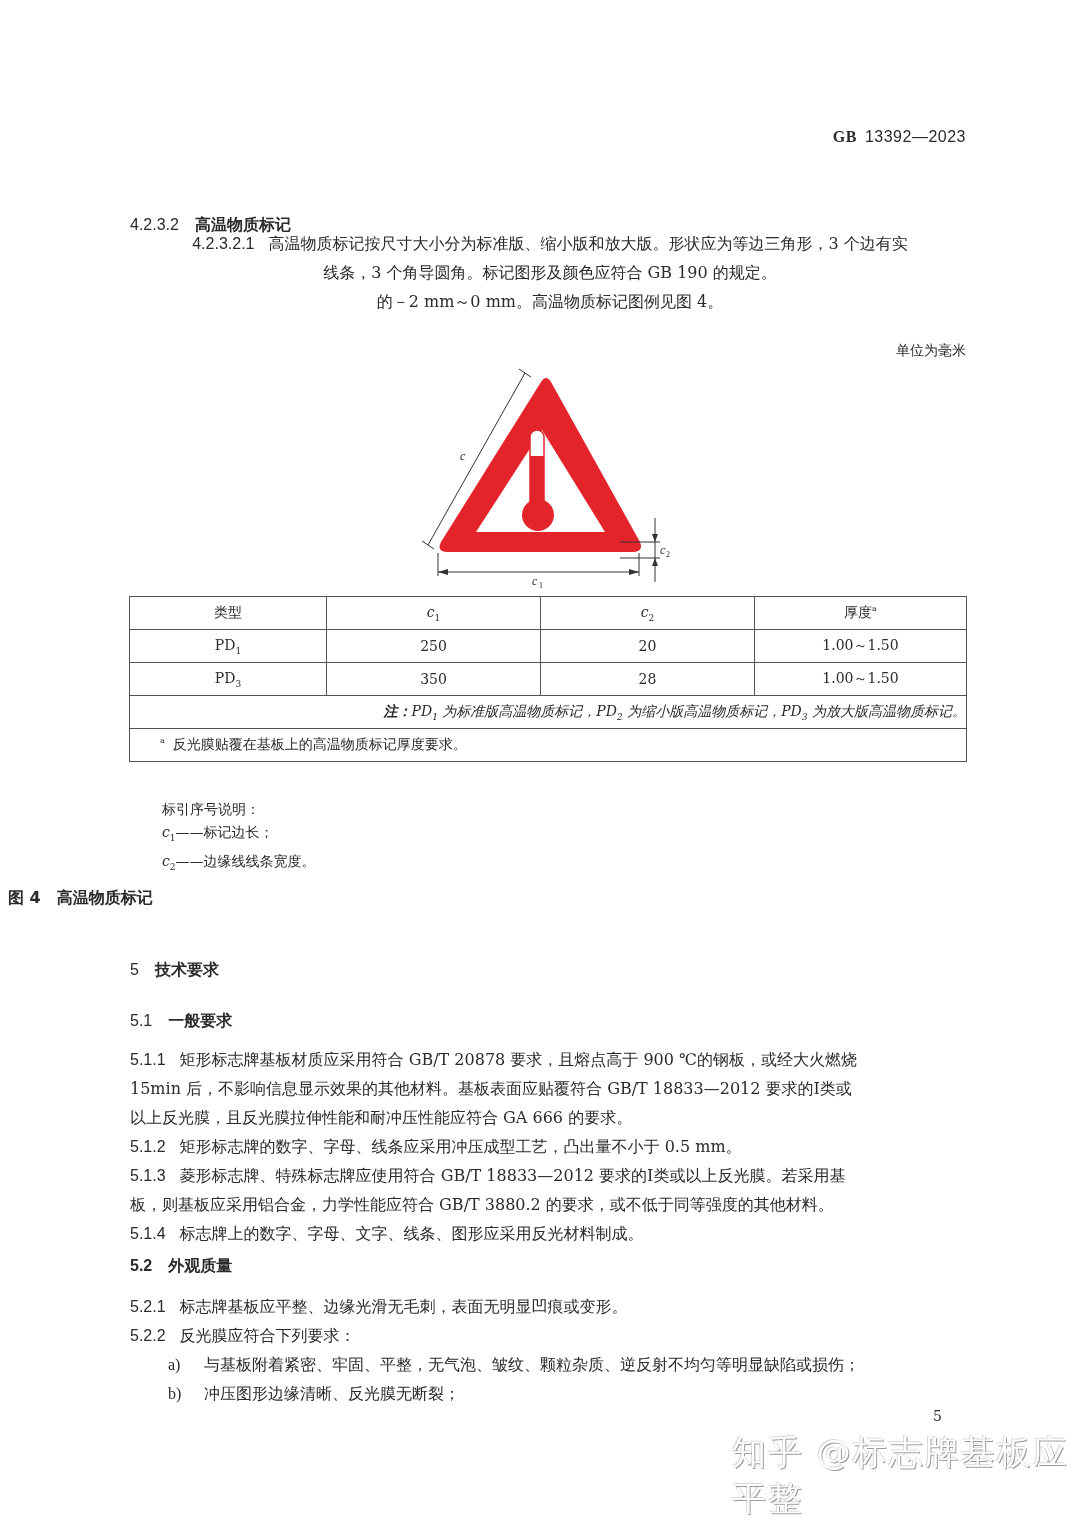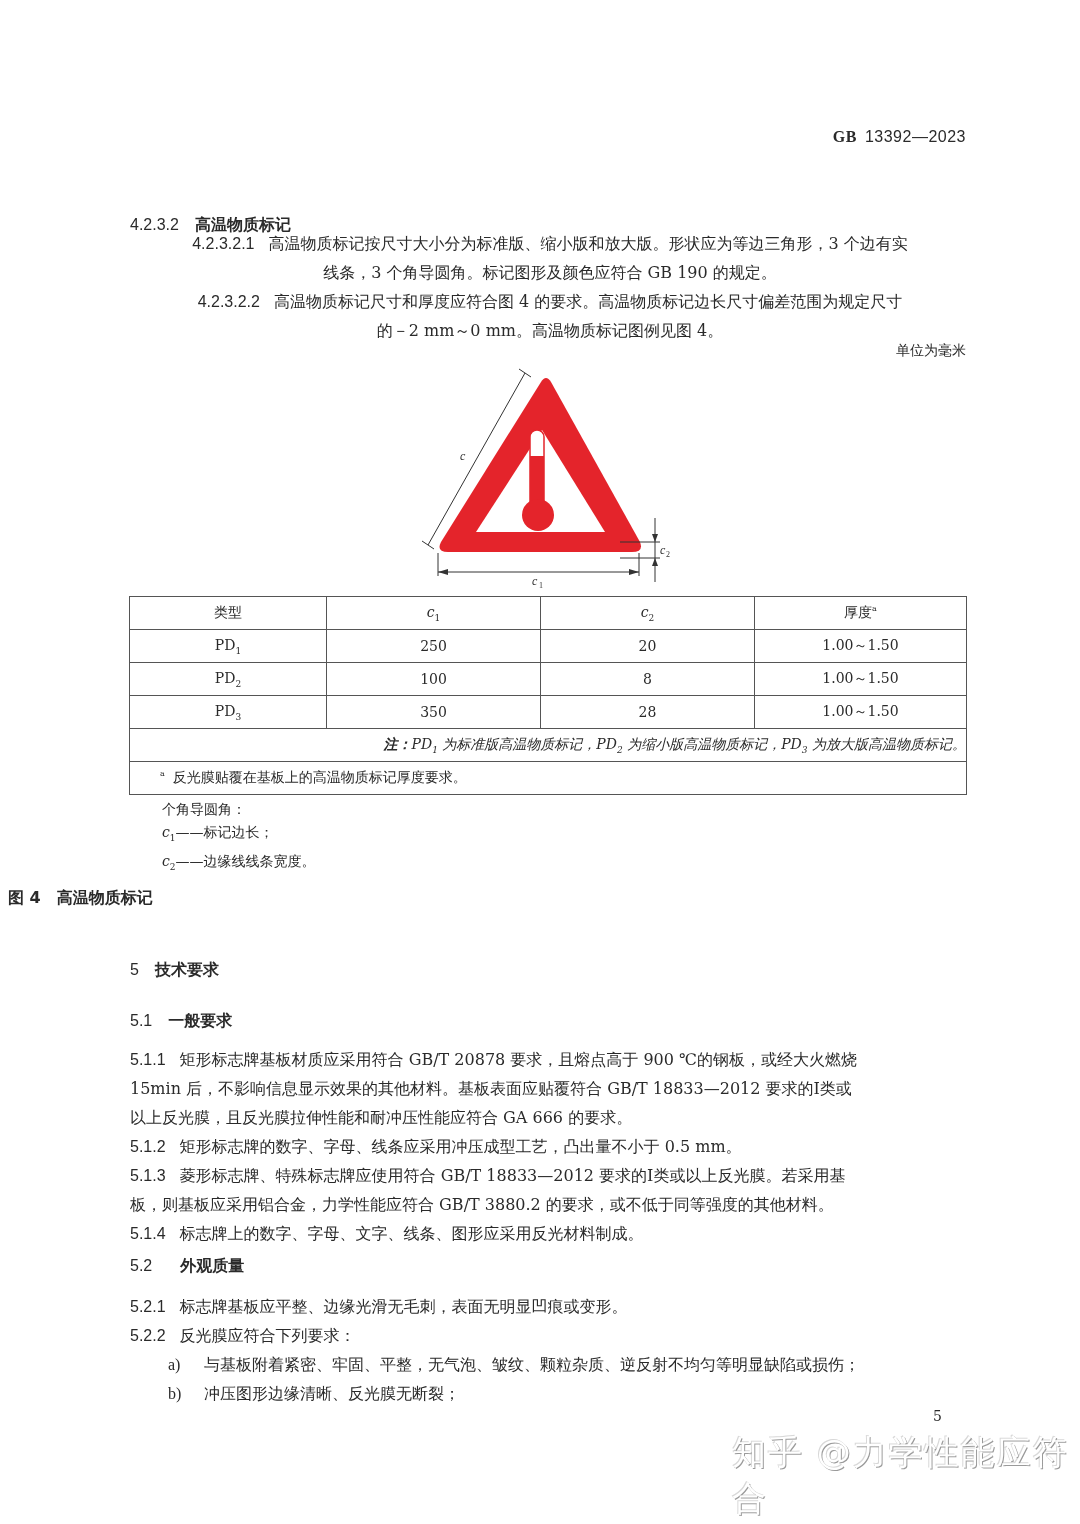--- a/index.html
+++ b/index.html
@@ -35,21 +35,20 @@
   <b>GB</b><span>13392—2023</span>
 </div>
 
 <div class="abs h" style="left:130px; top:193px;">
   <span class="num" style="font-weight:normal;margin-right:16px;margin-top:23px;">4.2.3.2</span><span>高温物质标记</span>
 </div>
 
 <div class="abs p" style="top:229px;text-align:center;">
   <div><span class="num">4.2.3.2.1</span><span>高温物质标记按尺寸大小分为标准版、缩小版和放大版。形状应为等边三角形，3 个边有实</span></div>
   <div>线条，3 个角导圆角。标记图形及颜色应符合 GB 190 的规定。</div>
-  <div><span class="num">4.2.3.2.2</span><span>高温物质标记尺寸和厚度应符合图 4 的要求。高温物质标记边长尺寸偏差范围为规定尺寸</span></div>
   <div>的－2 mm～0 mm。高温物质标记图例见图 4。</div>
 </div>
 
 <div class="abs unit">单位为毫米</div>
 
 <svg class="abs" style="left:410px; top:360px;" width="280" height="230" viewBox="0 0 280 230">
 
   <path d="M131,22 Q136,14 141,22 L230,182 Q234,192 222,192 L38,192 Q26,192 31,182 Z" fill="#e4242b"></path>
   <path d="M132,70 L195,172 L66,172 Z" fill="#ffffff"></path>
 
@@ -87,46 +86,40 @@
     <td style="width:213px;"><i>c</i><sub>2</sub></td>
     <td><span>厚度</span><sup style="font-size:8px;">a</sup></td>
   </tr>
   <tr>
     <td><span>PD</span><sub>1</sub></td>
     <td>250</td>
     <td>20</td>
     <td>1.00～1.50</td>
   </tr>
   <tr>
-    <td><span>PD</span><sub>2</sub></td>
-    <td>100</td>
-    <td>8</td>
-    <td>1.00～1.50</td>
-  </tr>
-  <tr>
     <td><span>PD</span><sub>3</sub></td>
     <td>350</td>
     <td>28</td>
     <td>1.00～1.50</td>
   </tr>
   <tr>
     <td colspan="4" class="note">
       <b style="font-family:'DejaVu Sans',sans-serif;">注：</b><span>PD</span><sub>1</sub><span> 为标准版高温物质标记，</span><span>PD</span><sub>2</sub><span> 为缩小版高温物质标记，</span><span>PD</span><sub>3</sub><span> 为放大版高温物质标记。</span>
     </td>
   </tr>
   <tr>
     <td colspan="4" class="fn">
       <sup style="font-size:8px;margin-right:8px;">a</sup><span>反光膜贴覆在基板上的高温物质标记厚度要求。</span>
     </td>
   </tr>
 </tbody>
   </table>
 
 <div class="abs legend" style="top:798px;">
-  <div>个角导圆角：</div>
+  <div>标引序号说明：</div>
   <div><i>c</i><sub>1</sub><span>——标记边长；</span></div>
   <div><i>c</i><sub>2</sub><span>——边缘线线条宽度。</span></div>
 </div>
 
 <div class="abs cap h">
   <span>图 4</span><span>高温物质标记</span>
 </div>
 
 <div class="abs h" style="left:130px; top:960px;">
   <span class="num" style="font-weight:normal;margin-right:16px;">5</span><span>技术要求</span>
@@ -140,28 +133,28 @@
   <div><span class="num">5.1.1</span><span>矩形标志牌基板材质应采用符合 GB/T 20878 要求，且熔点高于 900 ℃的钢板，或经大火燃烧</span></div>
   <div>15min 后，不影响信息显示效果的其他材料。基板表面应贴覆符合 GB/T 18833—2012 要求的Ⅰ类或</div>
   <div>以上反光膜，且反光膜拉伸性能和耐冲压性能应符合 GA 666 的要求。</div>
   <div><span class="num">5.1.2</span><span>矩形标志牌的数字、字母、线条应采用冲压成型工艺，凸出量不小于 0.5 mm。</span></div>
   <div><span class="num">5.1.3</span><span>菱形标志牌、特殊标志牌应使用符合 GB/T 18833—2012 要求的Ⅰ类或以上反光膜。若采用基</span></div>
   <div>板，则基板应采用铝合金，力学性能应符合 GB/T 3880.2 的要求，或不低于同等强度的其他材料。</div>
   <div><span class="num">5.1.4</span><span>标志牌上的数字、字母、文字、线条、图形应采用反光材料制成。</span></div>
 </div>
 
 <div class="abs h" style="left:130px; top:1256px;">
-  <span class="num" style="font-weight:normal;margin-right:28px;">5.2</span><span>外观质量</span>
+  <span class="num" style="font-weight:bold;margin-right:16px;">5.2</span><span>外观质量</span>
 </div>
 
 <div class="abs p" style="top:1292px;">
   <div><span class="num">5.2.1</span><span>标志牌基板应平整、边缘光滑无毛刺，表面无明显凹痕或变形。</span></div>
   <div><span class="num">5.2.2</span><span>反光膜应符合下列要求：</span></div>
 </div>
 
 <div class="abs list" style="top:1350px;">
   <div><span class="lbl">a)</span><span>与基板附着紧密、牢固、平整，无气泡、皱纹、颗粒杂质、逆反射不均匀等明显缺陷或损伤；</span></div>
   <div><span class="lbl">b)</span><span>冲压图形边缘清晰、反光膜无断裂；</span></div>
 </div>
 
 <div class="abs pg">5</div>
 
-<div class="abs wm">知乎 @力学性能应符合</div>
+<div class="abs wm">知乎 @标志牌基板应平整</div>
 
 </body></html>

